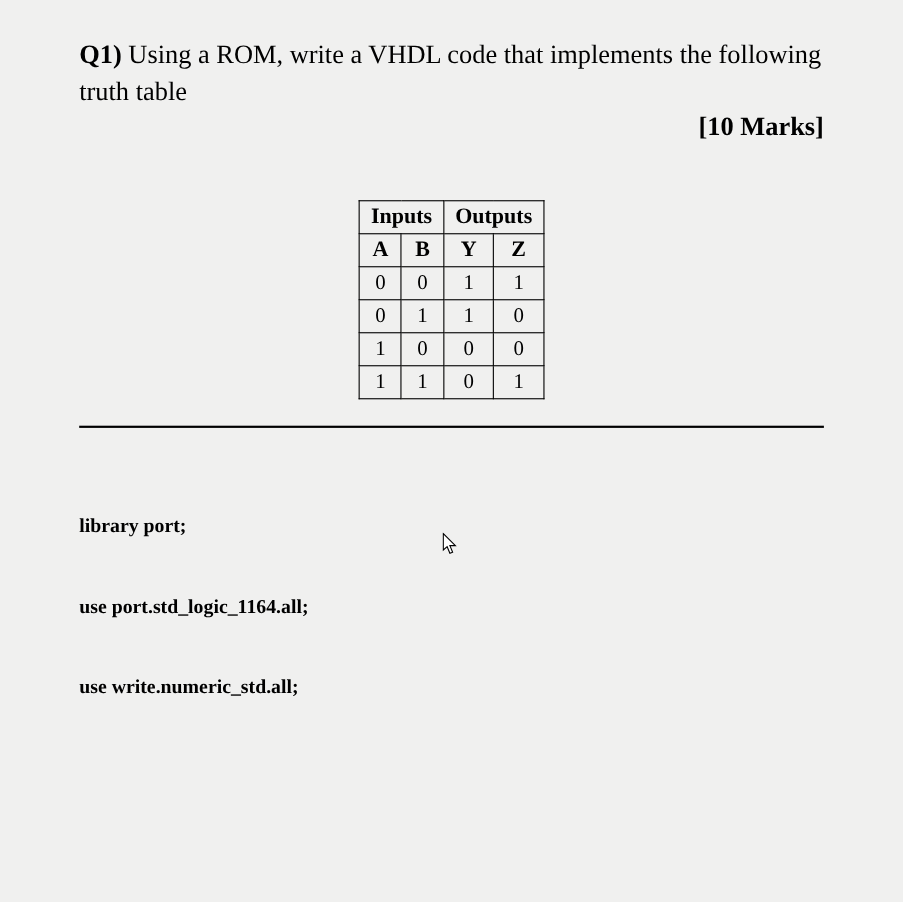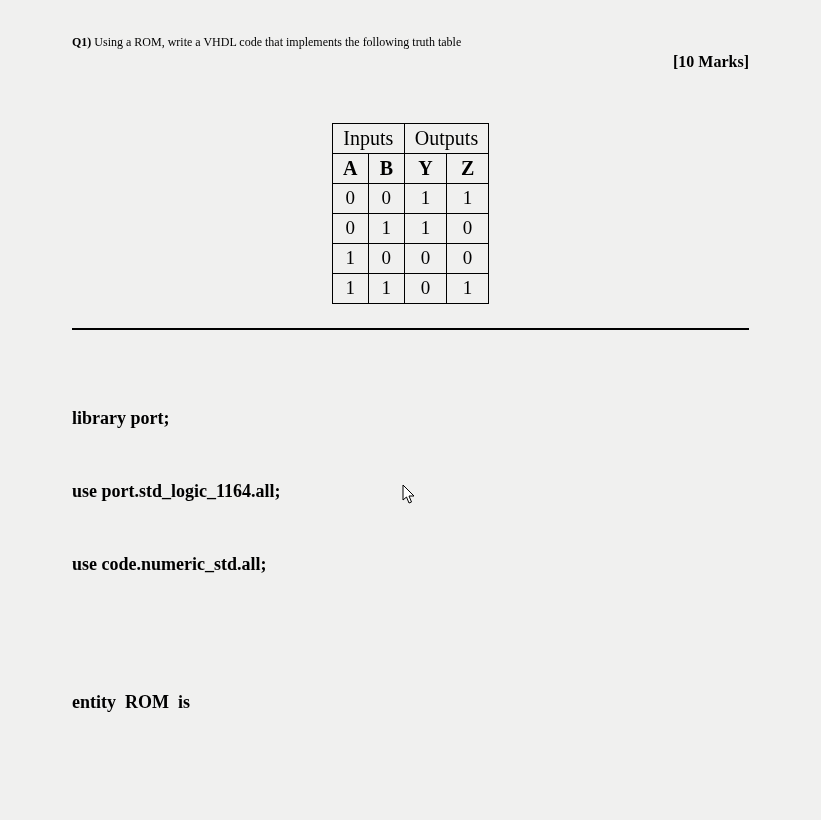--- a/index.html
+++ b/index.html
@@ -13,50 +13,50 @@
       width: 821px;
       height: 820px;
       overflow: hidden;
       position: relative;
     }
     .page {
       padding: 34px 72px 0 72px;
       color: #000;
     }
     .question-header {
-      font-size: 12px;
+      font-size: 24px;
       line-height: 1.4;
       margin-bottom: 2px;
     }
     .q-bold {
       font-weight: bold;
     }
     .marks {
-      font-size: 16px;
+      font-size: 24px;
       font-weight: bold;
       text-align: right;
       margin-bottom: 52px;
       padding-right: 0;
     }
     .truth-table {
       border-collapse: collapse;
       margin: 0 auto;
       margin-bottom: 24px;
     }
     .truth-table th,
     .truth-table td {
       border: 1px solid #000;
       padding: 1px 10px;
       font-size: 19px;
       text-align: center;
       min-width: 36px;
       height: 30px;
     }
     .truth-table .group-header th {
-      font-weight: normal;
+      font-weight: bold;
       font-size: 20px;
     }
     .truth-table .col-header th {
       font-weight: bold;
       font-size: 20px;
     }
     .truth-table td {
       font-weight: normal;
     }
     .hr-thick {
@@ -132,23 +132,22 @@
       <td>1</td>
     </tr>
   </tbody>
     </table>
 
   <hr class="hr-thick">
 
   <div class="code-block">
     <div class="code-line">library port;</div>
     <div class="code-line">use port.std_logic_1164.all;</div>
-    <div class="code-line">use code.numeric_std.all;</div>
+    <div class="code-line">use write.numeric_std.all;</div>
     <div class="gap"></div>
-    <div class="code-line">entity  ROM  is</div>
     
     
     
     
     
     
     
     
     
     

